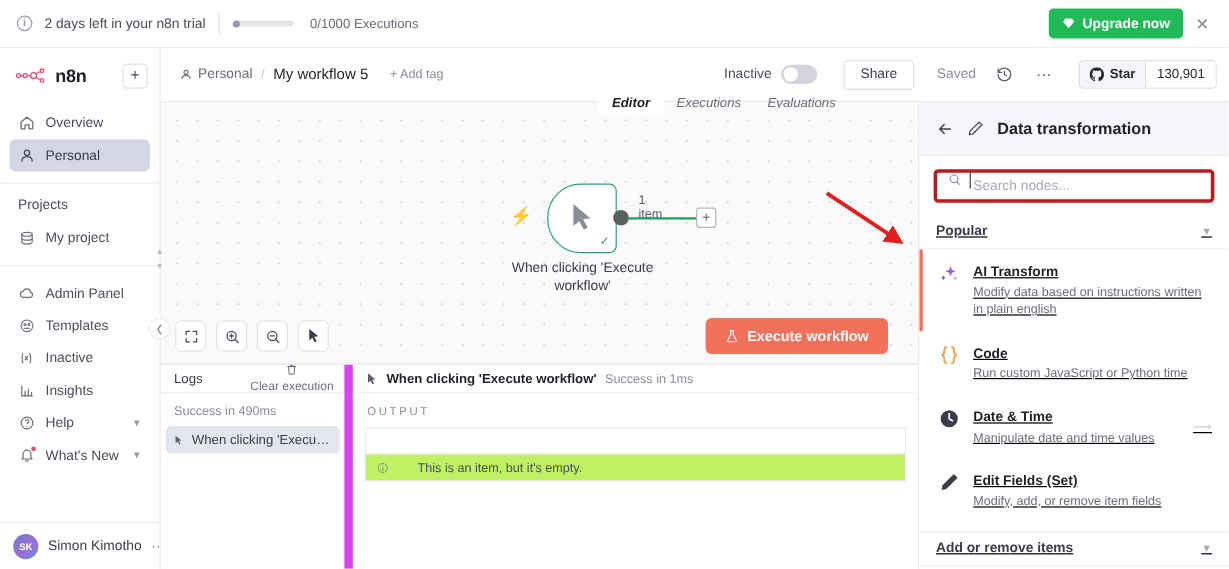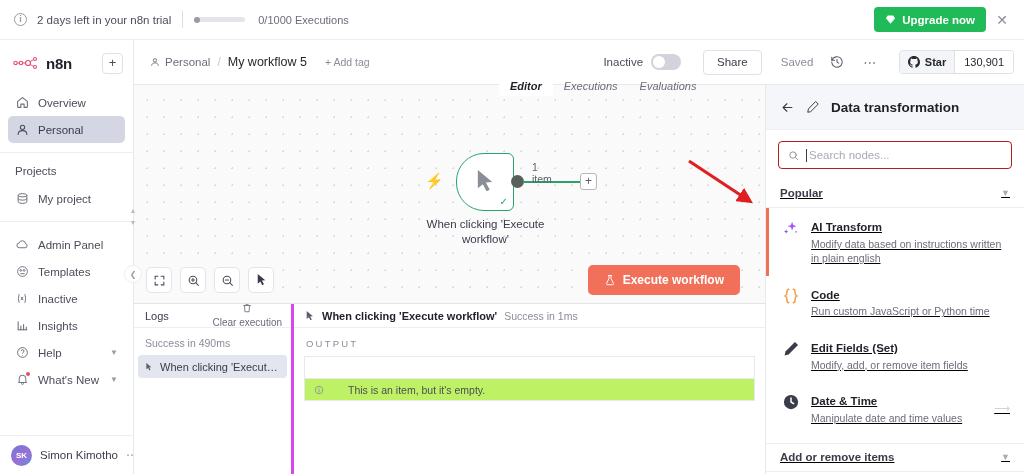--- a/index.html
+++ b/index.html
@@ -210,21 +210,21 @@
     font-size: 12px; font-weight: 600; cursor: pointer; font-family: inherit;
     display: flex; align-items: center; gap: 7px;
   }
   .red-arrow { position: absolute; right: 0px; top: 66px; pointer-events: none; z-index: 30; }
 
   
   .logs-panel {
     position: absolute; top: 303px; left: 134px; width: 631px; height: 171px;
     background: #fff; border-top: 1px solid #e3e4ea; display: flex;
   }
-  .logs-left { width: 160px; border-right: 3px solid #d946ef; }
+  .logs-left { width: 160px; border-right: 7px solid #d946ef; }
   .logs-head {
     height: 24px; display: flex; align-items: center; padding: 0 9px 0 11px;
     border-bottom: 1px solid #eceef2;
   }
   .logs-title { font-size: 11px; color: #3a3c49; }
   .clear-exec {
     margin-left: auto; font-size: 10px; color: #6b6d7a; cursor: pointer;
     display: flex; align-items: center; gap: 4px; flex-direction: column;
   }
   .logs-status { font-size: 10.5px; color: #8b8d99; padding: 9px 11px 6px; }
@@ -261,22 +261,22 @@
     background: #fff; border-left: 1px solid #e8e9ee;
     display: flex; flex-direction: column; overflow: hidden;
   }
   .np-head {
     height: 45px; display: flex; align-items: center; gap: 11px;
     padding: 0 14px; background: #f5f6f9; border-bottom: 1px solid #eceef2;
   }
   .np-title { font-size: 13.5px; font-weight: 700; color: #1f2128; }
   .np-search-wrap { padding: 11px 12px 10px; }
   .np-search {
-    height: 28px; border: 1px solid #b91c1c; border-radius: 4px;
-    display: flex; align-items: center; gap: 7px; padding: 0 9px; background: #fff;
+    height: 28px; border: 3px solid #b91c1c; border-radius: 4px;
+    display: flex; gap: 7px; padding: 0 9px; background: #fff;
   }
   .np-search-input {
     border: none; outline: none; font-size: 11.5px; color: #3a3c49;
     font-family: inherit; flex: 1; background: transparent;
   }
   .np-search-input::placeholder { color: #a9aab4; }
   .np-caret {
     width: 1px; height: 13px; background: #3a3c49; margin-right: -5px;
   }
   .np-list { flex: 1; overflow: hidden; text-decoration: underline; }
@@ -657,43 +657,43 @@
         </span>
         <span class="np-txt">
           <span class="np-name">Code</span>
           <span class="np-desc" style="display:block;">Run custom JavaScript or Python time</span>
         </span>
       </div>
 
       <div class="np-item">
         <span class="np-ico">
           <svg width="18" height="18" viewBox="0 0 24 24">
+              <circle cx="12" cy="12" r="9.5" fill="#3a3c49"></circle>
+              <path d="M12 6.5V12l3.5 2.2" stroke="#fff" stroke-width="2" fill="none" stroke-linecap="round"></path>
+            </svg>
+        </span>
+        <span class="np-txt">
+          <span class="np-name">Date &amp; Time</span>
+          <span class="np-desc" style="display:block;">Manipulate date and time values</span>
+        </span>
+        <span class="np-arrow">⟶</span>
+      </div>
+
+      <div class="np-item">
+        <span class="np-ico">
+          <svg width="18" height="18" viewBox="0 0 24 24">
               <path d="M17.2 2.6l4.2 4.2-12.6 12.6-5.3 1.1 1.1-5.3z" fill="#3a3c49"></path>
             </svg>
         </span>
         <span class="np-txt">
           <span class="np-name">Edit Fields (Set)</span>
           <span class="np-desc" style="display:block;">Modify, add, or remove item fields</span>
         </span>
       </div>
 
-      <div class="np-item">
-        <span class="np-ico">
-          <svg width="18" height="18" viewBox="0 0 24 24">
-              <circle cx="12" cy="12" r="9.5" fill="#3a3c49"></circle>
-              <path d="M12 6.5V12l3.5 2.2" stroke="#fff" stroke-width="2" fill="none" stroke-linecap="round"></path>
-            </svg>
-        </span>
-        <span class="np-txt">
-          <span class="np-name">Date &amp; Time</span>
-          <span class="np-desc" style="display:block;">Manipulate date and time values</span>
-        </span>
-        <span class="np-arrow">⟶</span>
-      </div>
-
       <div class="np-section" style="border-top:1px solid #eceef2;margin-top:7px;">
         <span>Add or remove items</span>
         <span class="np-chev">▼</span>
       </div>
 
       <div class="np-item">
         
         
       </div>
 

